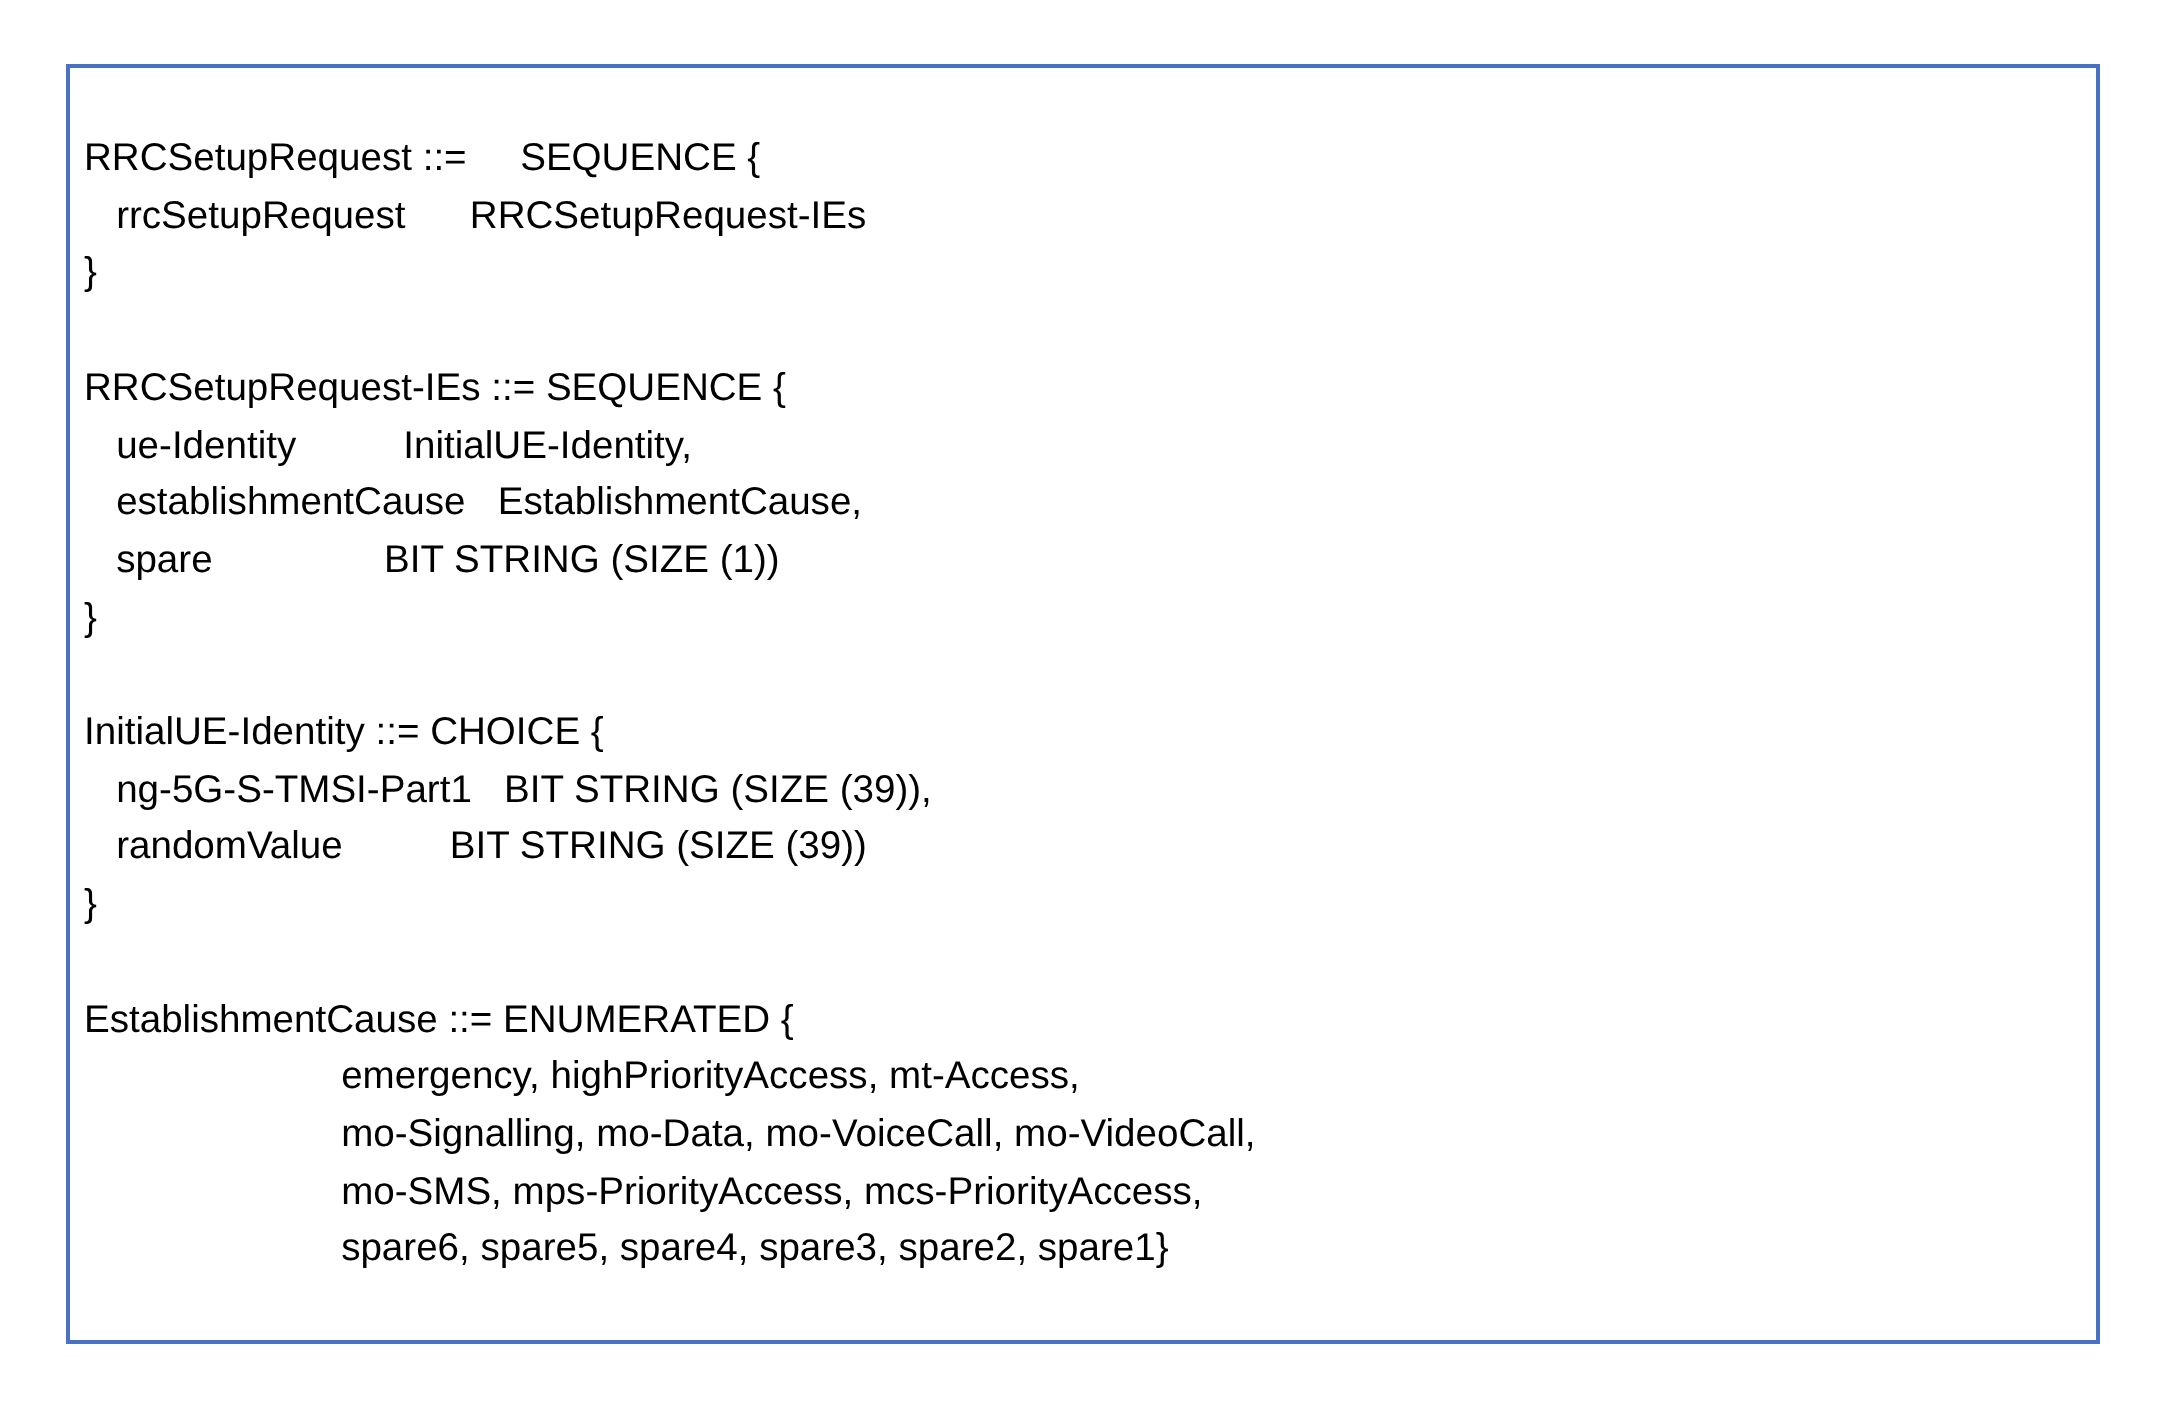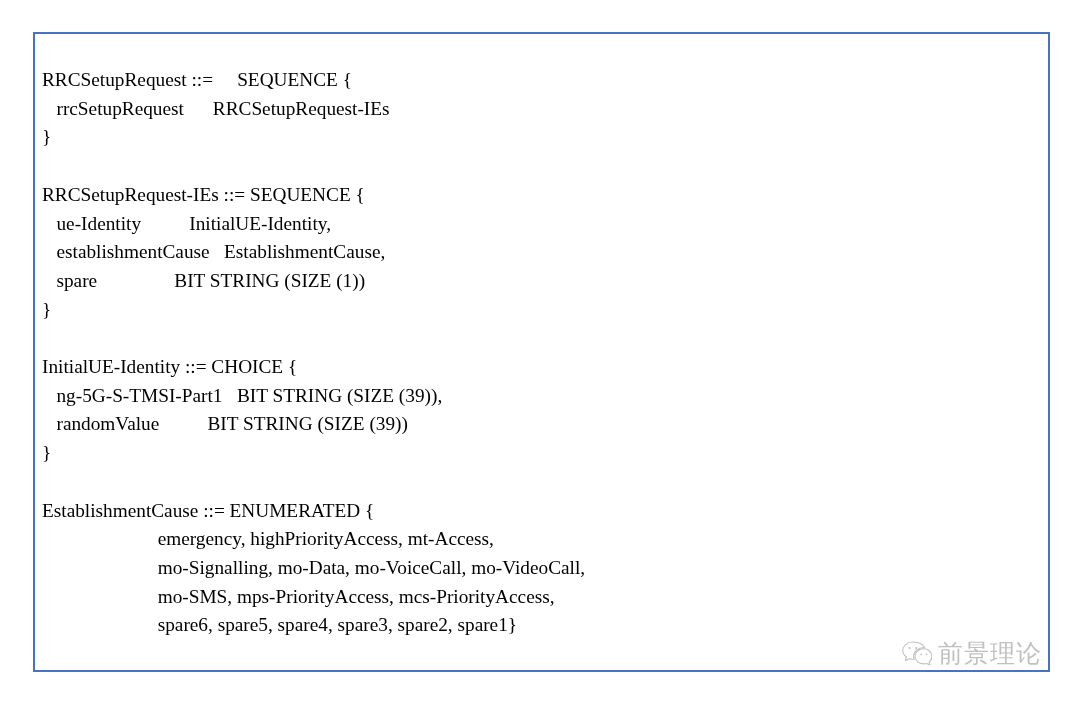--- a/index.html
+++ b/index.html
@@ -31,21 +31,21 @@
     border: 2px solid #4a72c4;
     background: #ffffff;
     overflow: hidden;
   }
   #code-block {
     position: absolute;
     left: 7px;
     top: 32px;
     margin: 0;
     padding: 0;
-    font-family: Liberation Serif, serif;
+    font-family: Liberation Sans, sans-serif;
     font-size: 19.3px;
     line-height: 28.7px;
     letter-spacing: 0px;
     color: #000000;
     white-space: pre;
     font-weight: 400;
     -webkit-font-smoothing: antialiased;
   }
   #code-block .code-line {
     display: block;
@@ -79,31 +79,16 @@
 </style>
 </head>
 <body>
 
 <div id="stage">
 
   <div id="asn1-frame">
 
     <pre id="code-block"><span class="code-line">RRCSetupRequest ::=     SEQUENCE {</span><span class="code-line">   rrcSetupRequest      RRCSetupRequest-IEs</span><span class="code-line">}</span><span class="code-line">&nbsp;</span><span class="code-line">RRCSetupRequest-IEs ::= SEQUENCE {</span><span class="code-line">   ue-Identity          InitialUE-Identity,</span><span class="code-line">   establishmentCause   EstablishmentCause,</span><span class="code-line">   spare                BIT STRING (SIZE (1))</span><span class="code-line">}</span><span class="code-line">&nbsp;</span><span class="code-line">InitialUE-Identity ::= CHOICE {</span><span class="code-line">   ng-5G-S-TMSI-Part1   BIT STRING (SIZE (39)),</span><span class="code-line">   randomValue          BIT STRING (SIZE (39))</span><span class="code-line">}</span><span class="code-line">&nbsp;</span><span class="code-line">EstablishmentCause ::= ENUMERATED {</span><span class="code-line">                        emergency, highPriorityAccess, mt-Access,</span><span class="code-line">                        mo-Signalling, mo-Data, mo-VoiceCall, mo-VideoCall,</span><span class="code-line">                        mo-SMS, mps-PriorityAccess, mcs-PriorityAccess,</span><span class="code-line">                        spare6, spare5, spare4, spare3, spare2, spare1}</span></pre>
 
-    <div id="watermark">
-      <span class="wechat-icon-wrap">
-        <svg class="wechat-icon" viewBox="0 0 60 52" xmlns="http://www.w3.org/2000/svg" aria-hidden="true">
-
-          <path d="M22 4 C10 4 1.5 12 1.5 21.2 C1.5 26.4 4.4 31 9 34 L6.8 41 L14.6 37.4 C17 38.1 19.4 38.5 22 38.5 C22.8 38.5 23.6 38.45 24.4 38.38 C23.6 36.6 23.2 34.7 23.2 32.7 C23.2 22.9 32.4 15.2 43.4 15.2 C44 15.2 44.6 15.22 45.2 15.27 C43.1 8.7 33.5 4 22 4 Z" fill="none" stroke="#9a9a9a" stroke-width="2.2" stroke-linejoin="round"></path>
-          <circle cx="15.2" cy="16.2" r="2.1" fill="#9a9a9a"></circle>
-          <circle cx="28.6" cy="16.2" r="2.1" fill="#9a9a9a"></circle>
-
-          <path d="M43.4 17.6 C33.6 17.6 25.8 24.4 25.8 32.7 C25.8 41 33.6 47.8 43.4 47.8 C45.5 47.8 47.5 47.5 49.4 46.9 L56 50 L54.2 44.2 C57.7 41.4 59.9 37.3 59.9 32.7 C59.9 24.4 52.1 17.6 43.4 17.6 Z" fill="#ffffff" stroke="#9a9a9a" stroke-width="2.2" stroke-linejoin="round"></path>
-          <circle cx="38.2" cy="28.6" r="1.8" fill="#9a9a9a"></circle>
-          <circle cx="49.0" cy="28.6" r="1.8" fill="#9a9a9a"></circle>
-        </svg>
-      </span>
-      <span class="wm-text">前景理论</span>
-    </div>
 
   </div>
 
 </div>
 
 </body></html>

